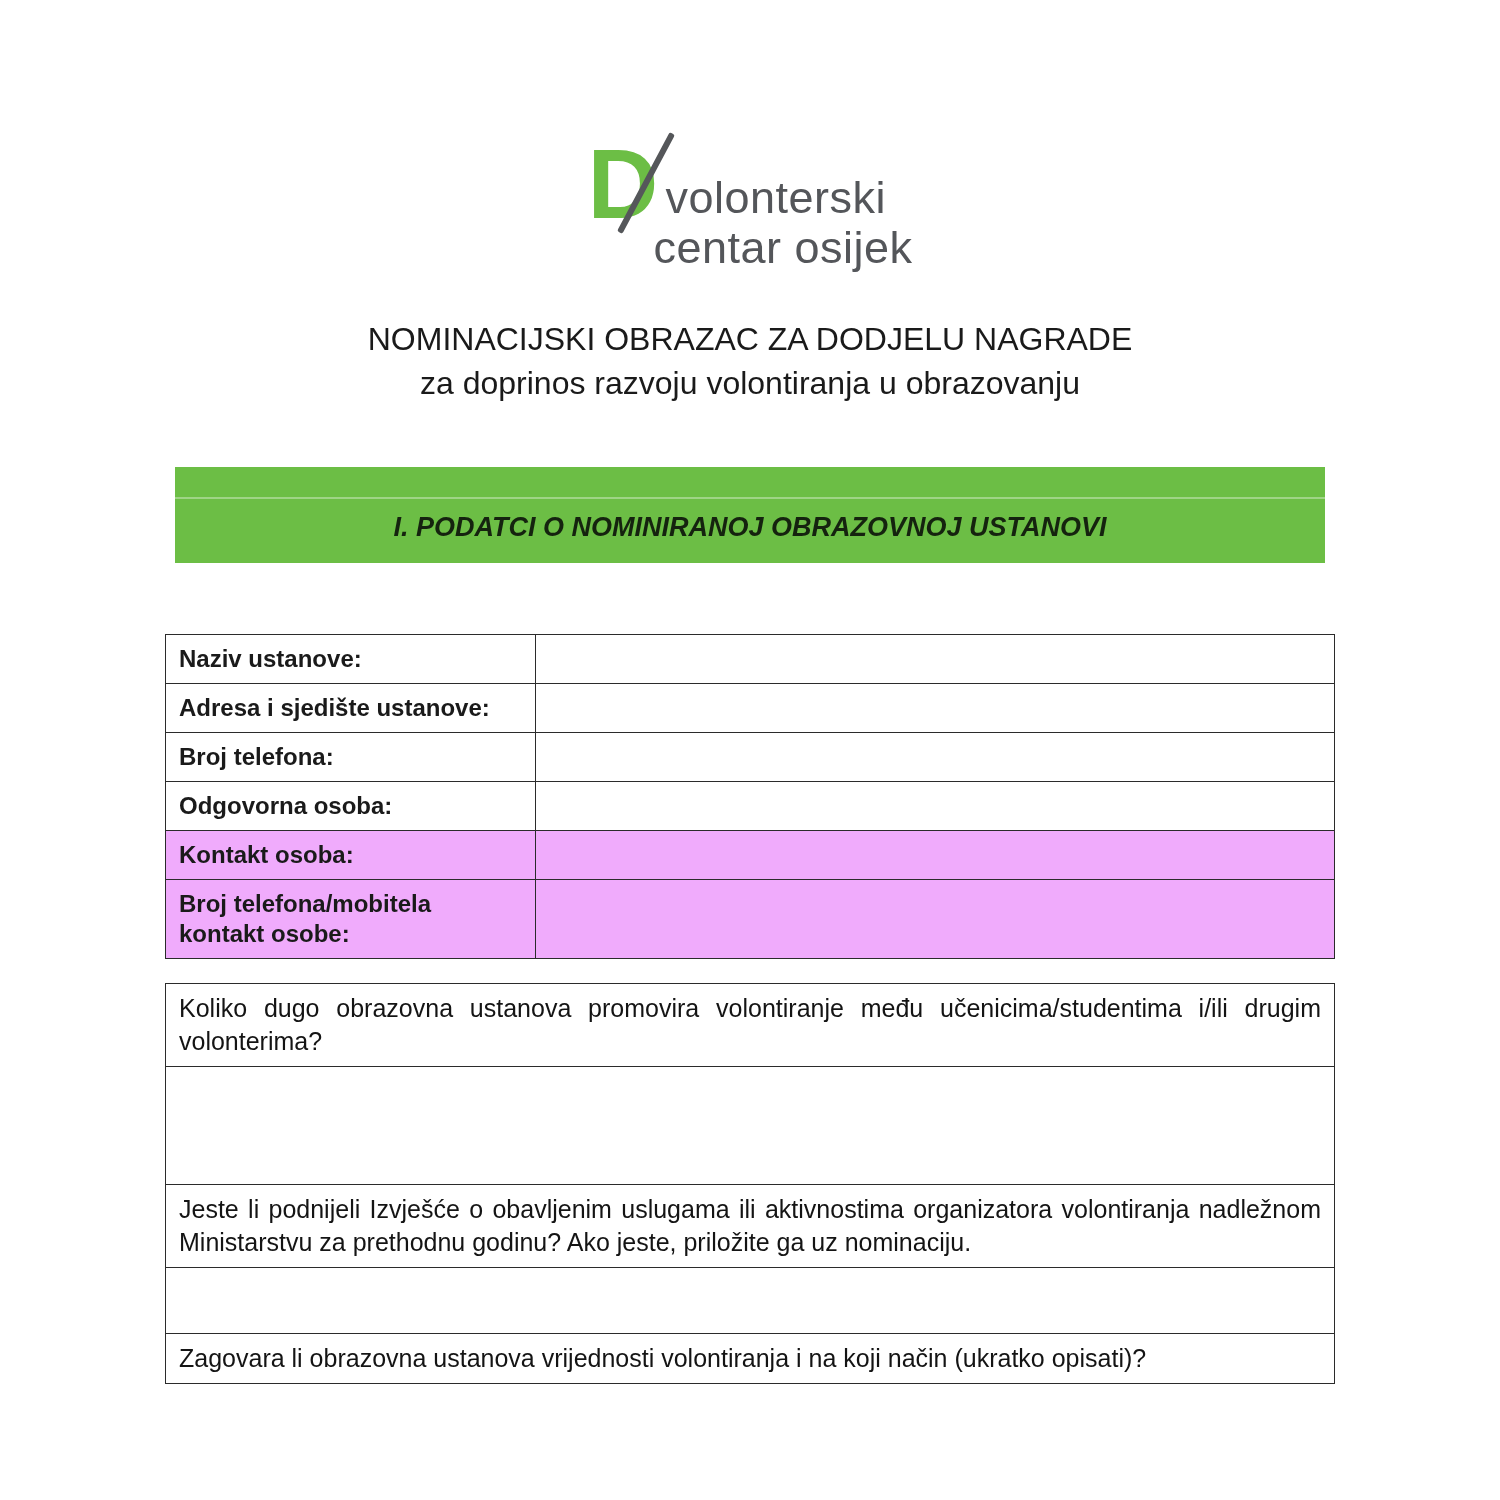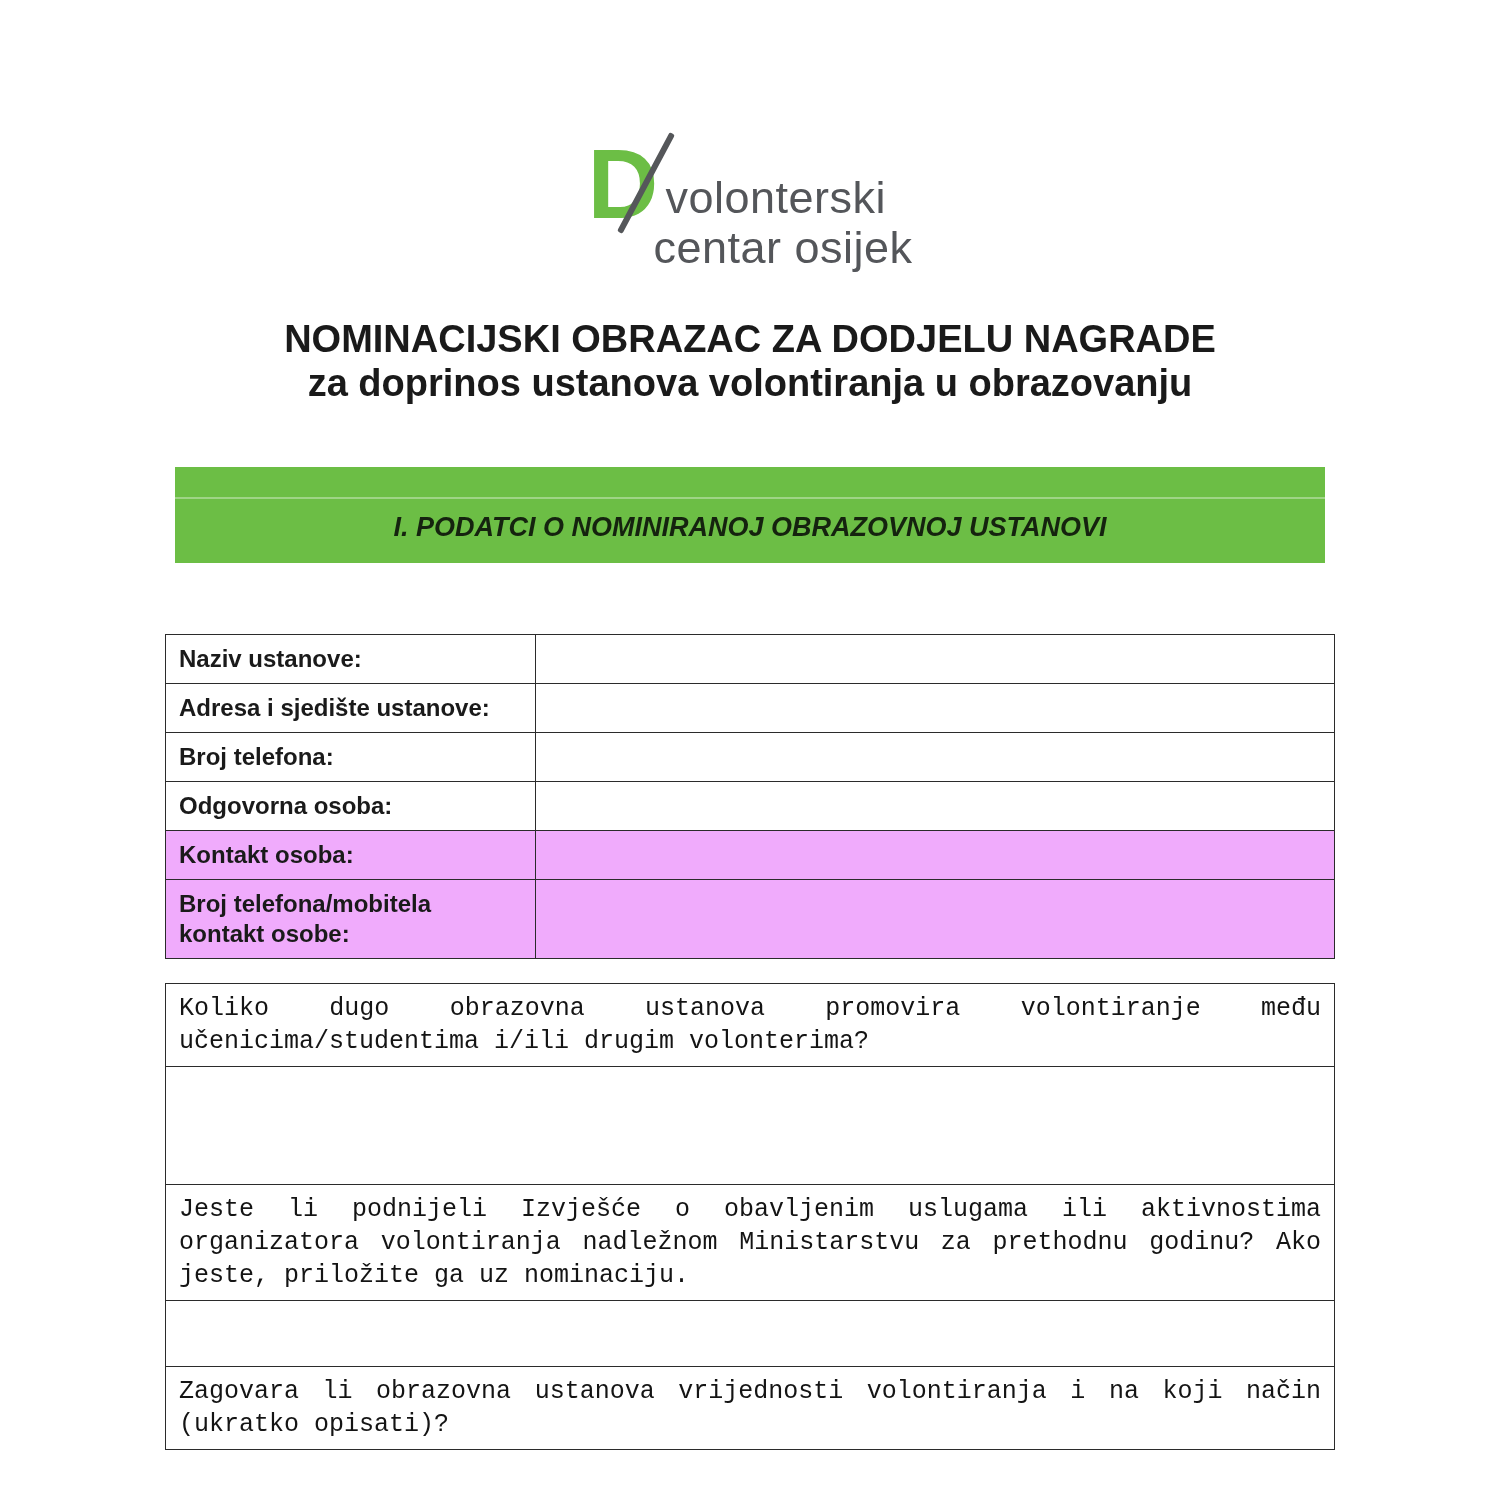--- a/index.html
+++ b/index.html
@@ -24,21 +24,21 @@
   .logo-slash {
     position:absolute; width:6px; height:112px;
     background:#55575a; left:56px; top:-8px;
     transform:rotate(28deg); border-radius:2px;
   }
   .logo-text { margin-top:38px; color:#54565a; font-size:45px; line-height:50px; letter-spacing:0.5px; }
   .logo-line2 { margin-left:-12px; }
 
   
   .title-block { text-align:center; margin-top:44px; }
-  .title-line { font-size:38px; font-weight:700; line-height:44px; color:#1a1a1a; }
+  .title-line { font-size:32px; font-weight:400; line-height:44px; color:#1a1a1a; }
 
   
   .banner {
     margin:62px 10px 0 10px;
     background:#6CBE45;
     height:96px;
     position:relative;
     display:flex; align-items:center; justify-content:center;
   }
   .banner::before {
@@ -63,21 +63,20 @@
   table.fields tr.green td { background:#f0abfc; }
 
   
   table.questions { width:100%; border-collapse:collapse; margin-top:24px; }
   table.questions td {
     border:1px solid #2b2b2b;
     padding:8px 13px;
     font-size:25px; line-height:33px;
     vertical-align:top;
     background:#ffffff;
-    font-family:Liberation Mono, monospace;
   }
   td.q-header { background:#C6E0B4; text-align:justify; color:#141414; }
   td.q-answer-tall { height:118px; }
   td.q-answer-short { height:66px; }
 </style>
 </head>
 <body>
 
 <div class="page">
   <div class="content">
@@ -90,21 +89,21 @@
         </div>
         <div class="logo-text">
           <div class="logo-line1">volonterski</div>
           <div class="logo-line2">centar osijek</div>
         </div>
       </div>
     </div>
 
     <div class="title-block">
       <div class="title-line">NOMINACIJSKI OBRAZAC ZA DODJELU NAGRADE</div>
-      <div class="title-line">za doprinos ustanova volontiranja u obrazovanju</div>
+      <div class="title-line">za doprinos razvoju volontiranja u obrazovanju</div>
     </div>
 
     <div class="banner">
       <div class="banner-label">I. PODATCI O NOMINIRANOJ OBRAZOVNOJ USTANOVI</div>
     </div>
 
     <table class="fields">
       <tbody>
         <tr>
           <td class="label-cell">Naziv ustanove:</td>

